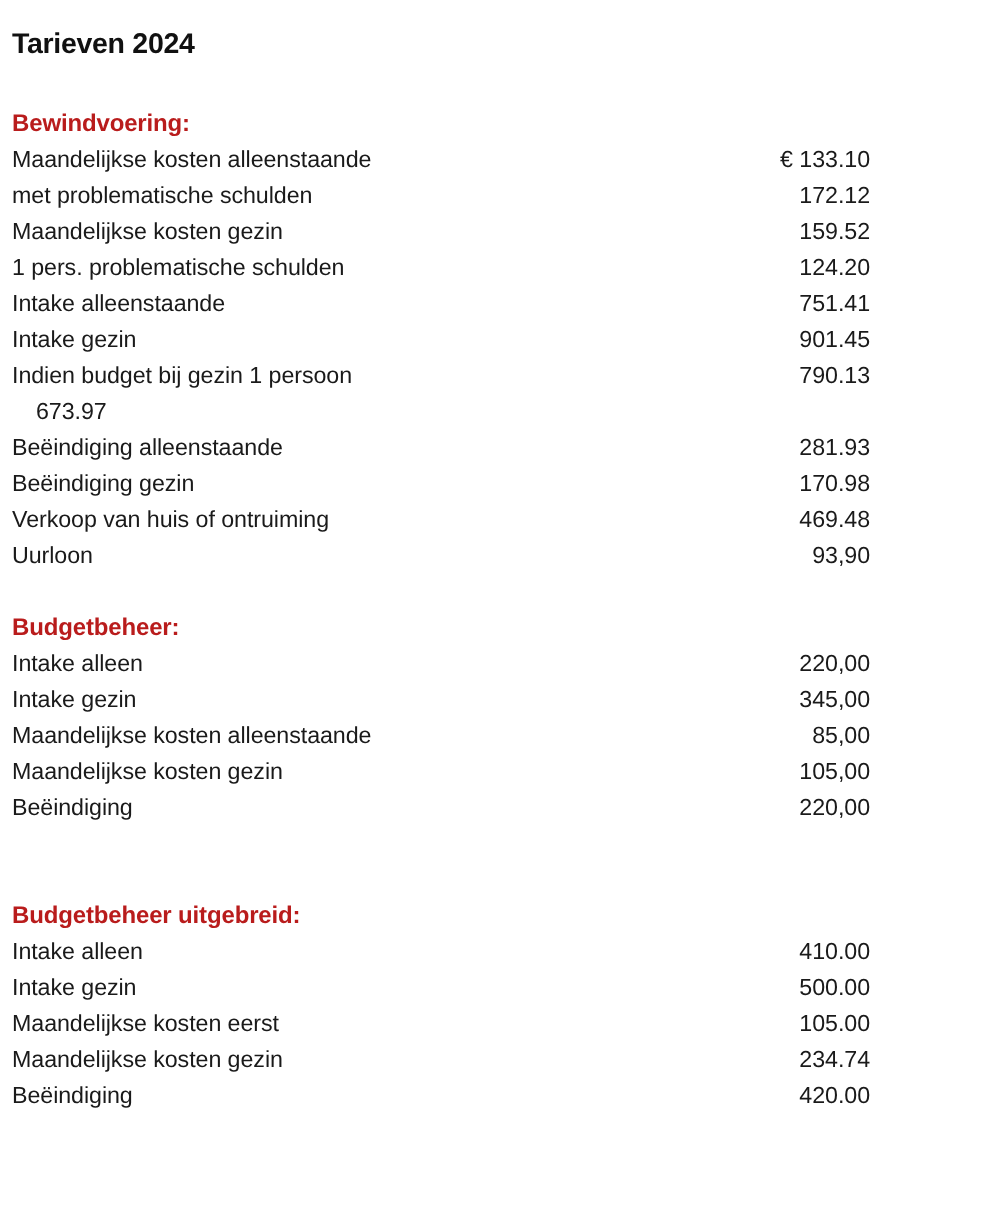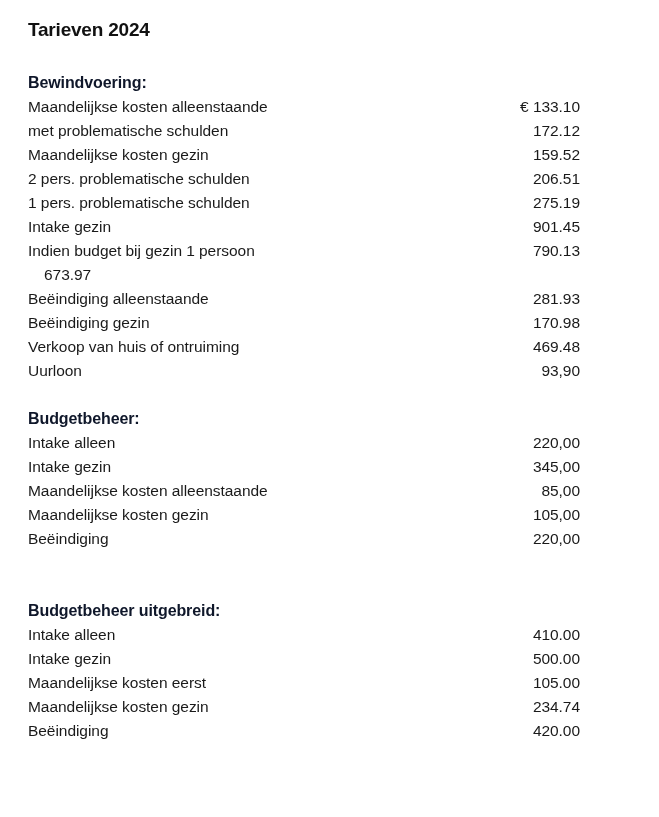--- a/index.html
+++ b/index.html
@@ -12,42 +12,42 @@
     height: 817px;
     font-family: "Liberation Sans", sans-serif;
     color: #1a1a1a;
     overflow: hidden;
   }
   .page {
     position: relative;
     width: 659px;
     height: 817px;
     box-sizing: border-box;
-    padding: 18px 79px 0 28px;
+    padding: 18px 79px 0 8px;
   }
   .doc-title {
     font-size: 19px;
     font-weight: bold;
     letter-spacing: -0.2px;
     line-height: 24px;
     margin: 0 0 0 0;
     color: #111111;
   }
   .title-gap {
     height: 29px;
   }
   .section {
     margin: 0;
   }
   .section-heading {
     font-size: 16px;
     font-weight: bold;
     line-height: 24px;
     letter-spacing: -0.1px;
-    color: #0f172a;
+    color: #b91c1c;
     white-space: nowrap;
   }
   .rows {
     margin: 0;
   }
   .row {
     display: flex;
     align-items: baseline;
     justify-content: space-between;
     line-height: 24px;
@@ -84,26 +84,26 @@
       </div>
       <div class="row">
         <span class="row-label">met problematische schulden</span>
         <span class="row-value">172.12</span>
       </div>
       <div class="row">
         <span class="row-label">Maandelijkse kosten gezin</span>
         <span class="row-value">159.52</span>
       </div>
       <div class="row">
-        <span class="row-label">2 pers. problematische schulden</span>
-        <span class="row-value">206.51</span>
+        <span class="row-label">1 pers. problematische schulden</span>
+        <span class="row-value">124.20</span>
       </div>
       <div class="row">
-        <span class="row-label">1 pers. problematische schulden</span>
-        <span class="row-value">275.19</span>
+        <span class="row-label">Intake alleenstaande</span>
+        <span class="row-value">751.41</span>
       </div>
       <div class="row">
         <span class="row-label">Intake gezin</span>
         <span class="row-value">901.45</span>
       </div>
       <div class="row">
         <span class="row-label">Indien budget bij gezin 1 persoon</span>
         <span class="row-value">790.13</span>
       </div>
       <div class="row">

